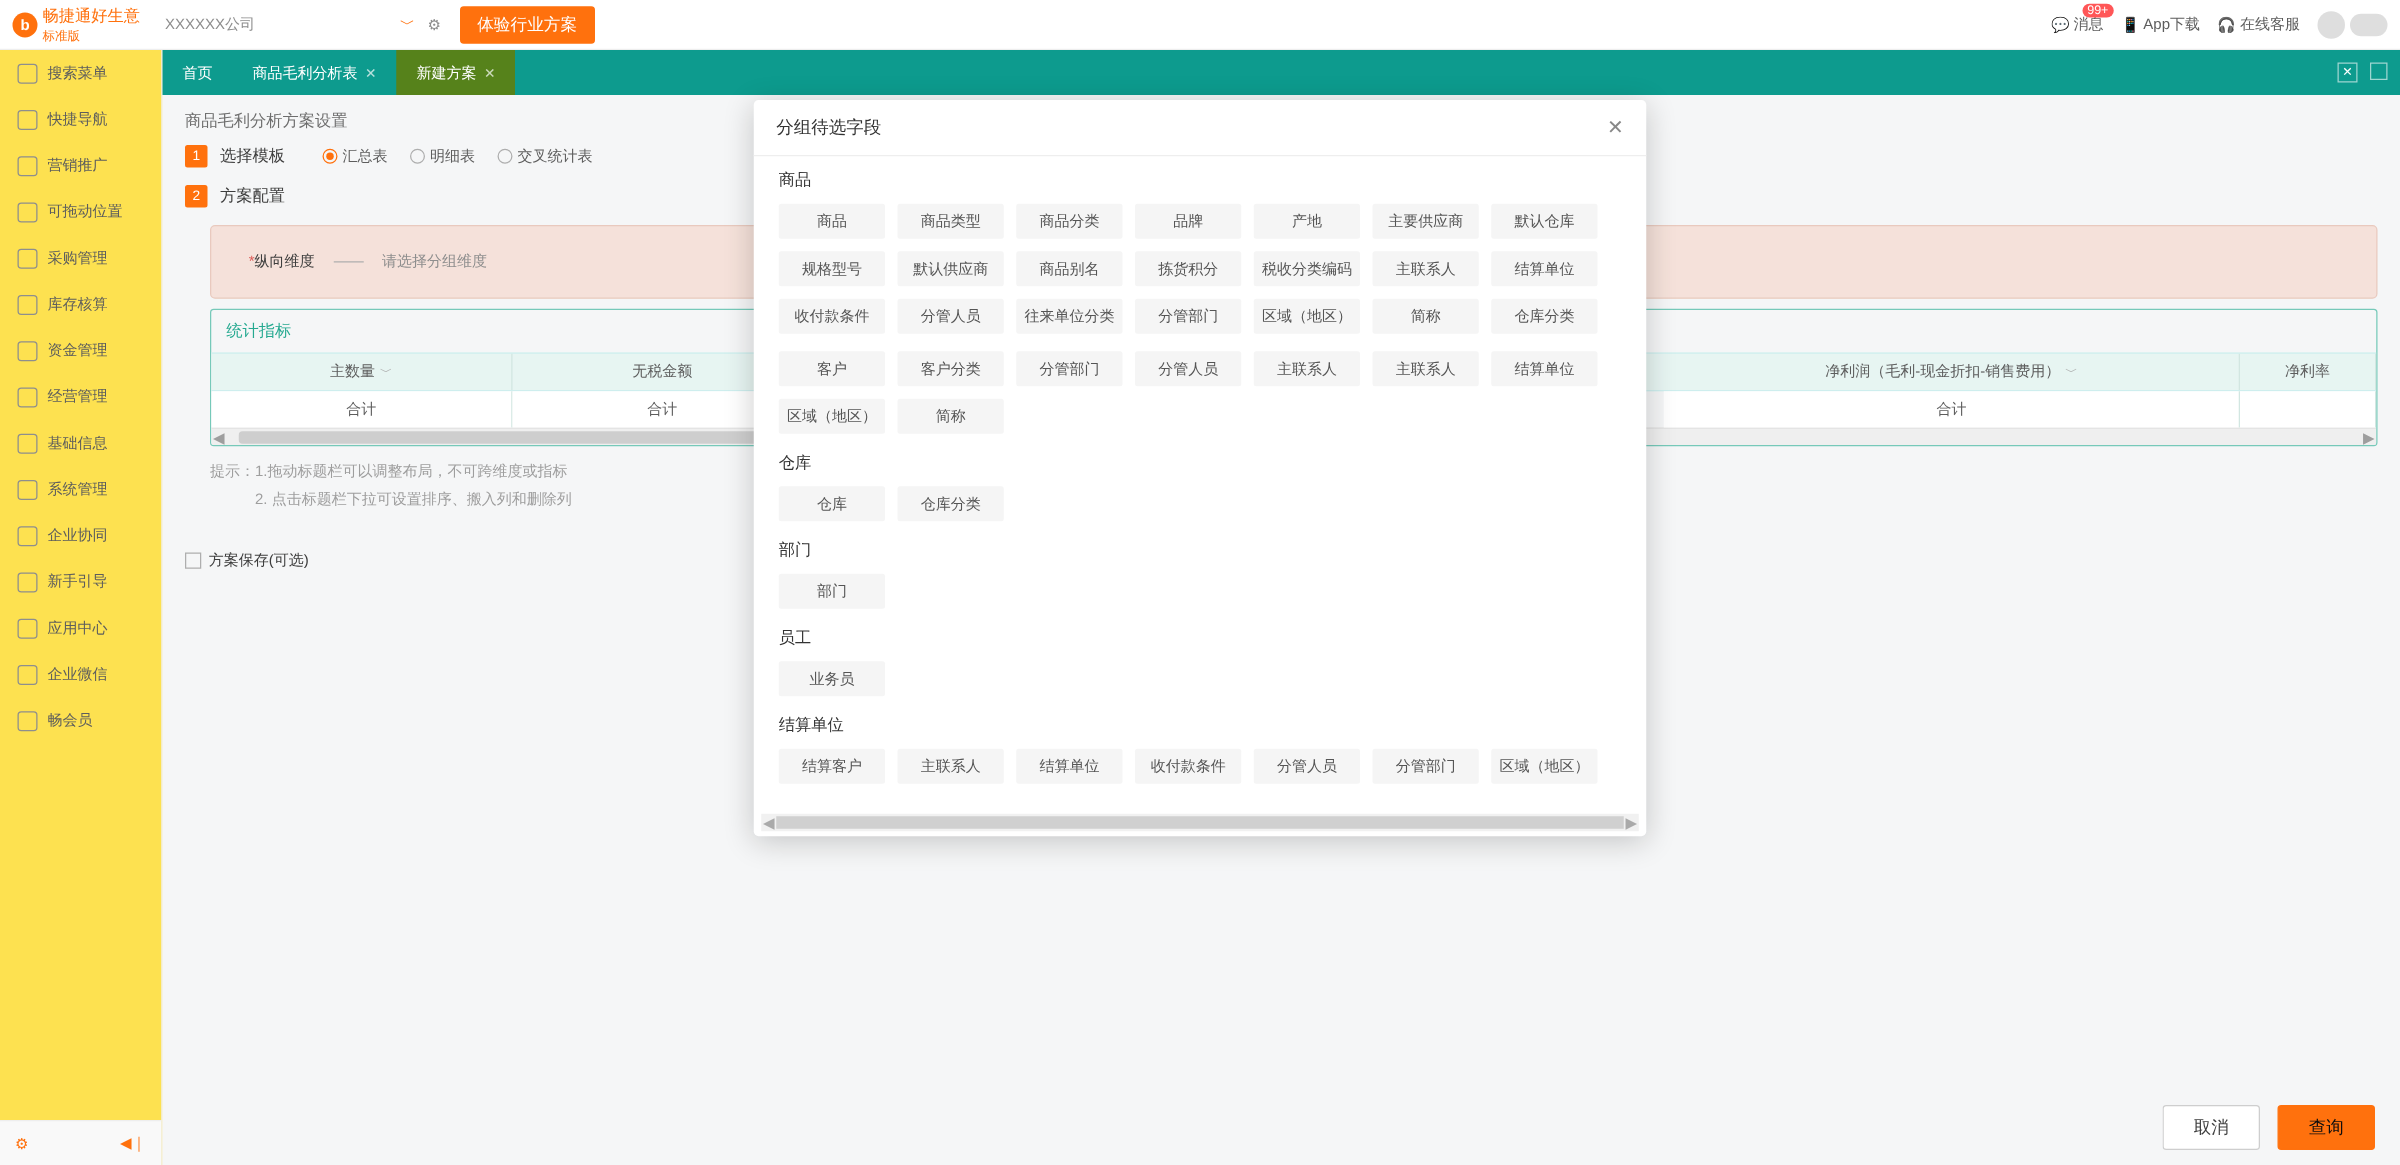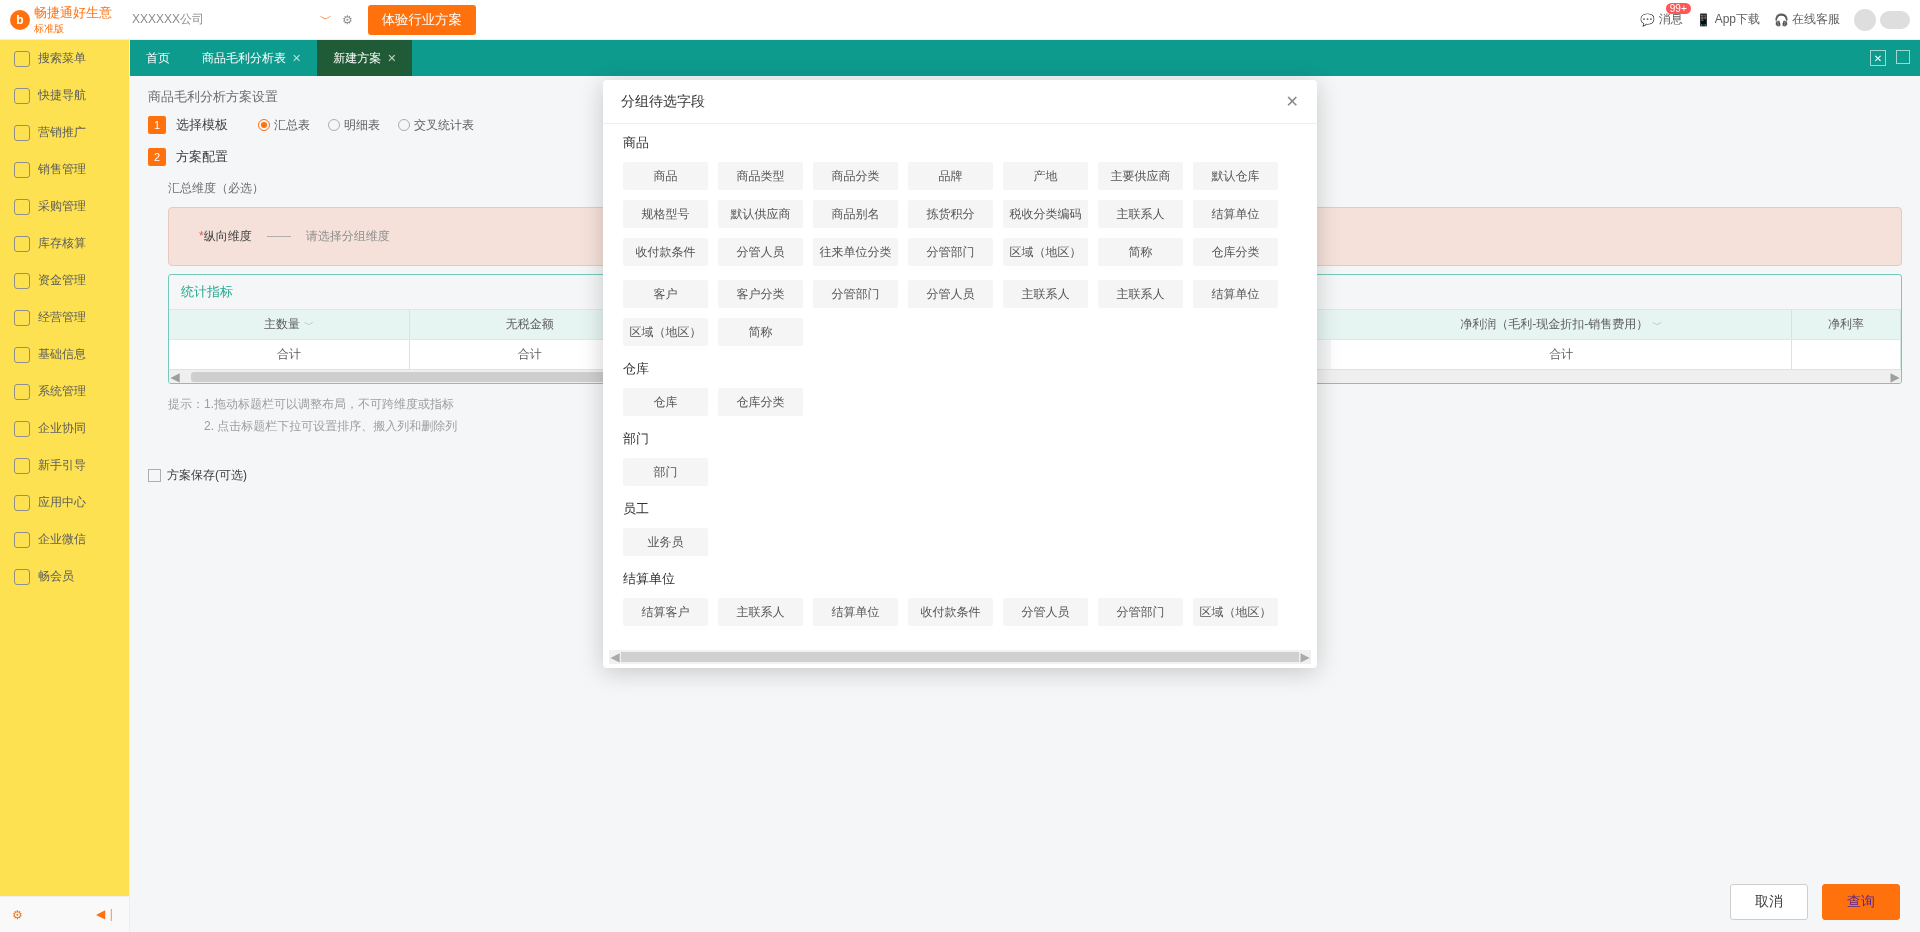--- a/index.html
+++ b/index.html
@@ -23,21 +23,21 @@
 .layout { display: flex; height: calc(100vh - 40px); }
 .sidebar { width: 130px; background: #fde047; border-right: 1px solid #eee; display: flex; flex-direction: column; }
 .sb-items { flex: 1; }
 .sb-item { padding: 10px 14px; display: flex; align-items: center; gap: 8px; color: #555; cursor: pointer; }
 .sb-icon { width: 16px; height: 16px; border: 1.5px solid #888; border-radius: 3px; flex-shrink: 0; }
 .sb-footer { height: 36px; background: #f9f9f9; display: flex; align-items: center; justify-content: space-between; padding: 0 12px; color: #ff6a00; border-top: 1px solid #eee; }
 
 .main { flex: 1; display: flex; flex-direction: column; background: #f5f6f7; }
 .tabs { background: #009688; color: #fff; display: flex; align-items: center; height: 36px; }
 .tab { padding: 0 16px; height: 36px; display: flex; align-items: center; gap: 6px; cursor: pointer; }
-.tab.active { background: #14532d; }
+.tab.active { background: #4d7c0f; }
 .tab .x { font-size: 11px; opacity: .7; }
 .tabs-right { margin-left: auto; display: flex; gap: 10px; padding-right: 10px; }
 
 .content { flex: 1; padding: 12px 18px; overflow: auto; }
 .pagetitle { color: #666; margin-bottom: 10px; font-size: 13px; }
 
 .step-row { display: flex; align-items: center; gap: 10px; margin-bottom: 14px; }
 .step-num { width: 18px; height: 18px; background: #ff6a00; color: #fff; display: flex; align-items: center; justify-content: center; font-size: 11px; border-radius: 2px; }
 .step-label { font-size: 13px; color: #333; }
 .radios { display: flex; gap: 18px; margin-left: 20px; }
@@ -70,21 +70,21 @@
 .hscroll .thumb { height: 10px; width: 60%; background: #ccc; border-radius: 3px; margin-left: 10px; }
 .hscroll .caret { width: 12px; text-align: center; color: #999; }
 
 .hints { margin-top: 10px; color: #999; line-height: 1.8; }
 
 .save-row { margin-top: 30px; display: flex; align-items: center; gap: 6px; }
 .ck { width: 13px; height: 13px; border: 1px solid #aaa; }
 
 .footer-btns { position: fixed; bottom: 12px; right: 20px; display: flex; gap: 14px; }
 .btn { padding: 8px 24px; border-radius: 3px; cursor: pointer; border: 1px solid #ccc; background: #fff; color: #333; font-size: 14px; }
-.btn.primary { background: #ff6a00; border-color: #ff6a00; color: #4c1d95; }
+.btn.primary { background: #ff6a00; border-color: #ff6a00; color: #000000; }
 
 
 .modal-mask { position: fixed; inset: 0; background: rgba(255,255,255,0.05); }
 .modal { position: fixed; top: 80px; left: 50%; transform: translateX(-50%); width: 714px; background: #fff; box-shadow: 0 4px 24px rgba(0,0,0,.2); border-radius: 4px; display: flex; flex-direction: column; max-height: 600px; }
 .modal-head { padding: 12px 18px; display: flex; justify-content: space-between; align-items: center; border-bottom: 1px solid #eee; }
 .modal-title { font-size: 14px; color: #333; }
 .modal-close { cursor: pointer; color: #888; font-size: 16px; }
 .modal-body { padding: 10px 0 10px 20px; overflow-y: auto; flex: 1; }
 .modal-body::-webkit-scrollbar { width: 10px; }
 .modal-body::-webkit-scrollbar-thumb { background: #ccc; border-radius: 4px; }
@@ -150,21 +150,21 @@
         <div class="sb-item">
           <span class="sb-icon"></span>
           <span>快捷导航</span>
         </div>
         <div class="sb-item">
           <span class="sb-icon"></span>
           <span>营销推广</span>
         </div>
         <div class="sb-item">
           <span class="sb-icon"></span>
-          <span>销售管理</span>
+          <span>可拖动位置</span>
         </div>
         <div class="sb-item">
           <span class="sb-icon"></span>
           <span>采购管理</span>
         </div>
         <div class="sb-item">
           <span class="sb-icon"></span>
           <span>库存核算</span>
         </div>
         <div class="sb-item">
@@ -250,21 +250,20 @@
             </div>
         </div>
       </div>
 
       <div class="step-row">
         <div class="step-num">2</div>
         <div class="step-label">方案配置</div>
       </div>
 
       <div class="config-area">
-        <div class="config-label">汇总维度（必选）</div>
         <div class="dim-box">
           <span><span class="red-star">*</span><span>纵向维度</span></span>
           <span class="dash"></span>
           <span class="dim-hint">请选择分组维度</span>
         </div>
 
 
         <div class="tbl-wrap">
           <div class="tbl-title">统计指标</div>
           <div class="tbl-header">

